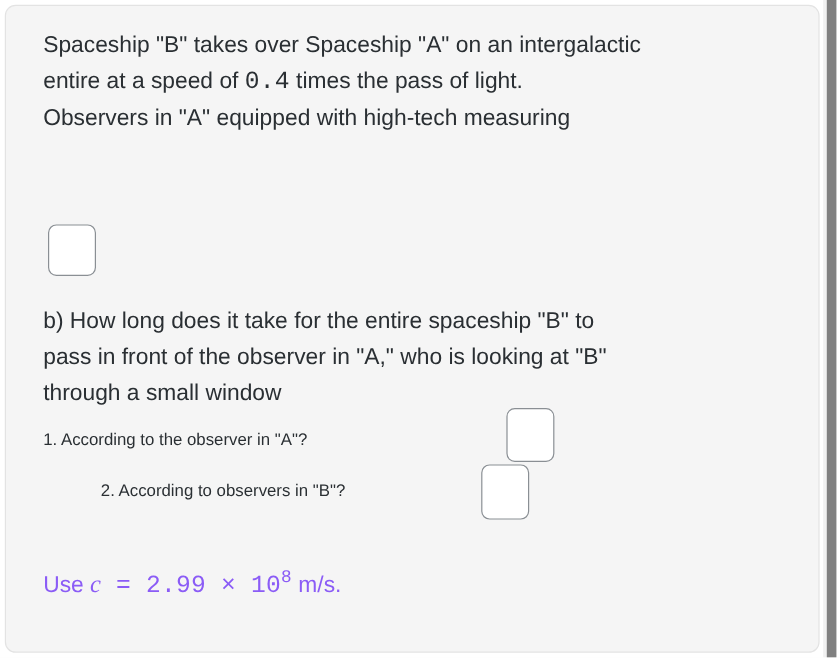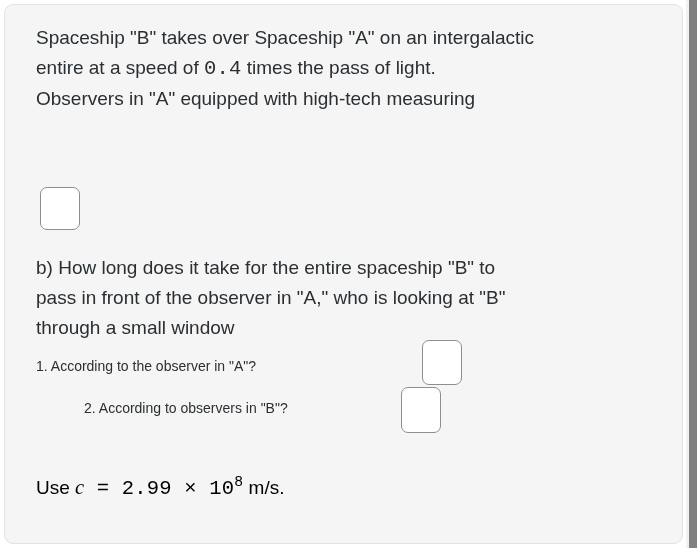--- a/index.html
+++ b/index.html
@@ -119,21 +119,21 @@
     height: 46px;
   }
 
   .use-line {
     position: absolute;
     left: 31px;
     top: 467px;
     font-size: 19px;
     line-height: 30px;
     white-space: nowrap;
-    color: #000000;
+    color: #8b5cf6;
   }
 
   
   .scrollbar-track {
     position: absolute;
     right: 3px;
     top: 0;
     width: 11px;
     height: 548px;
     background: #f1f1f1;

